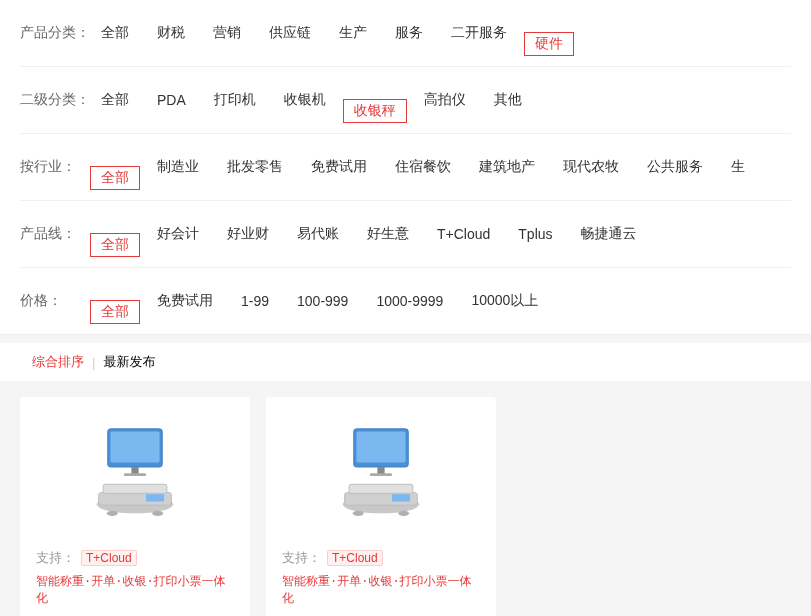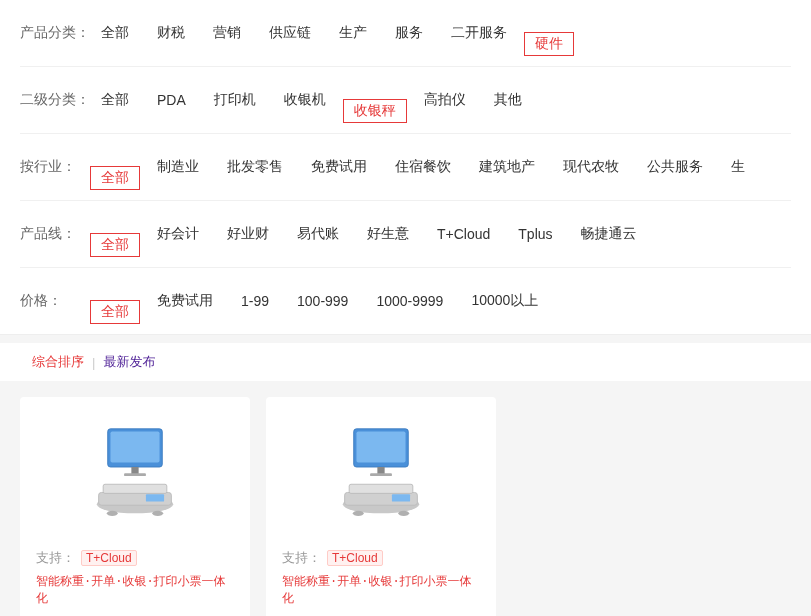--- a/index.html
+++ b/index.html
@@ -54,21 +54,21 @@
       background: #fff;
       padding: 8px 28px;
       margin-top: 8px;
       display: flex;
       align-items: center;
       gap: 0;
       font-size: 13px;
     }
     .sort-item {
       cursor: pointer;
-      color: #4c1d95;
+      color: #000000;
       padding: 2px 4px;
     }
     .sort-item.active {
       color: #e63939;
     }
     .sort-divider {
       color: #ccc;
       margin: 0 4px;
     }
     .product-grid {

